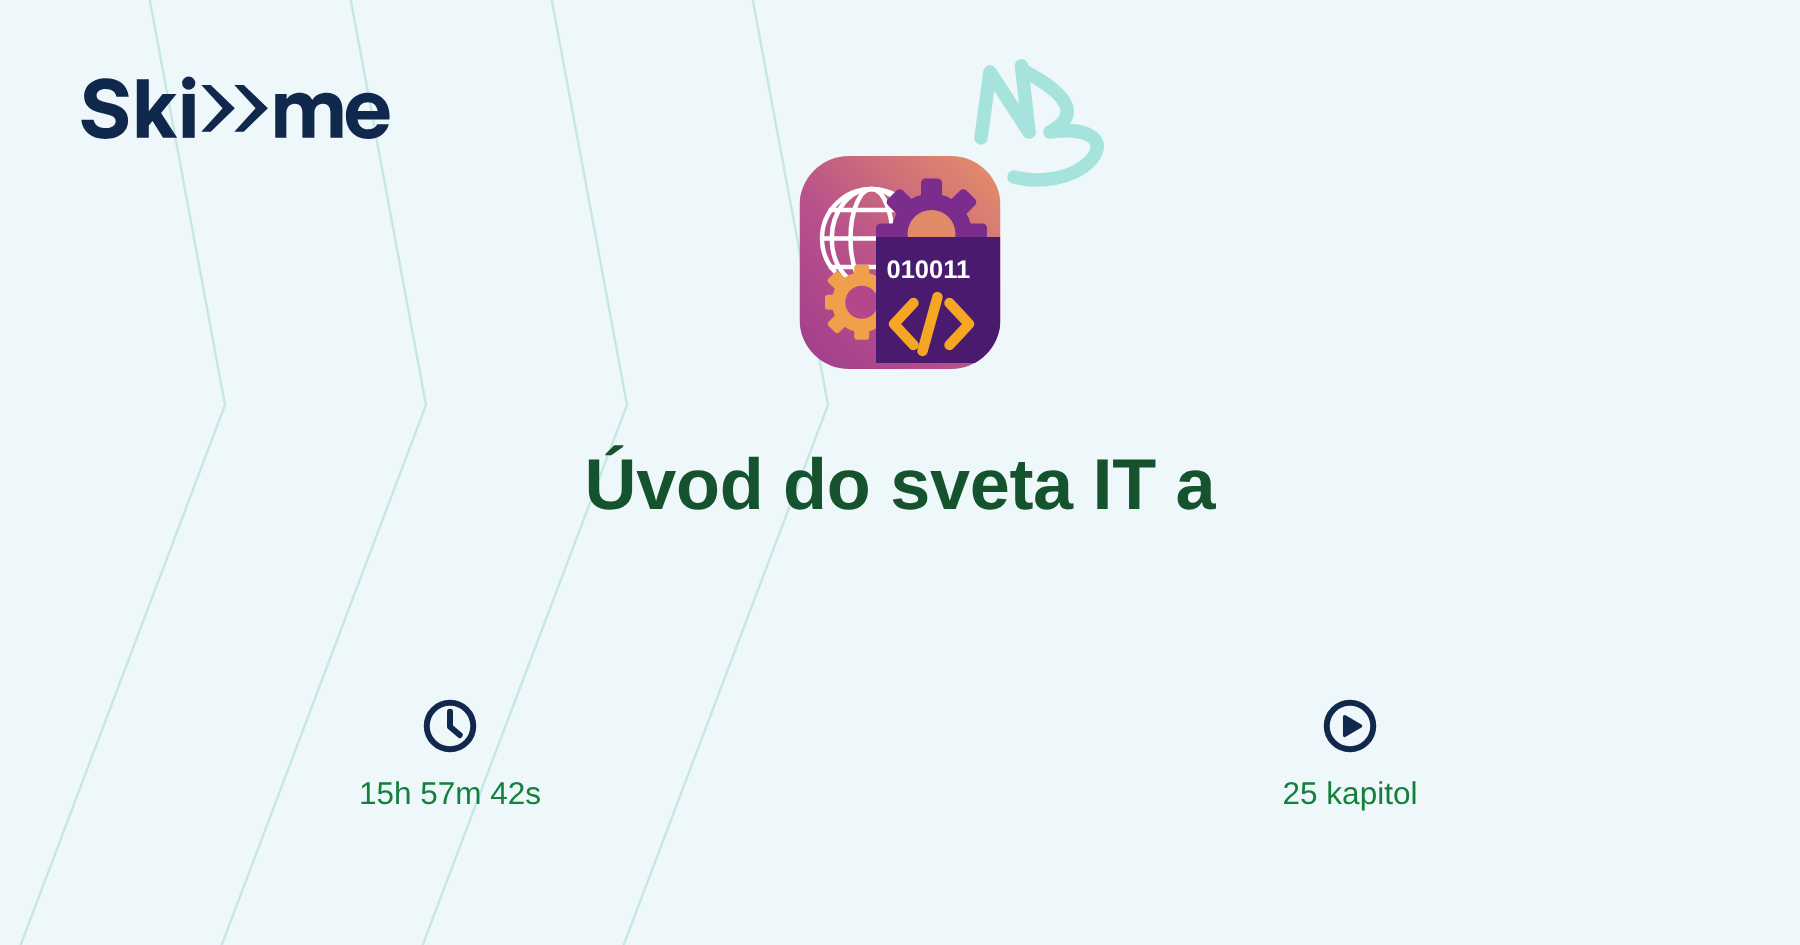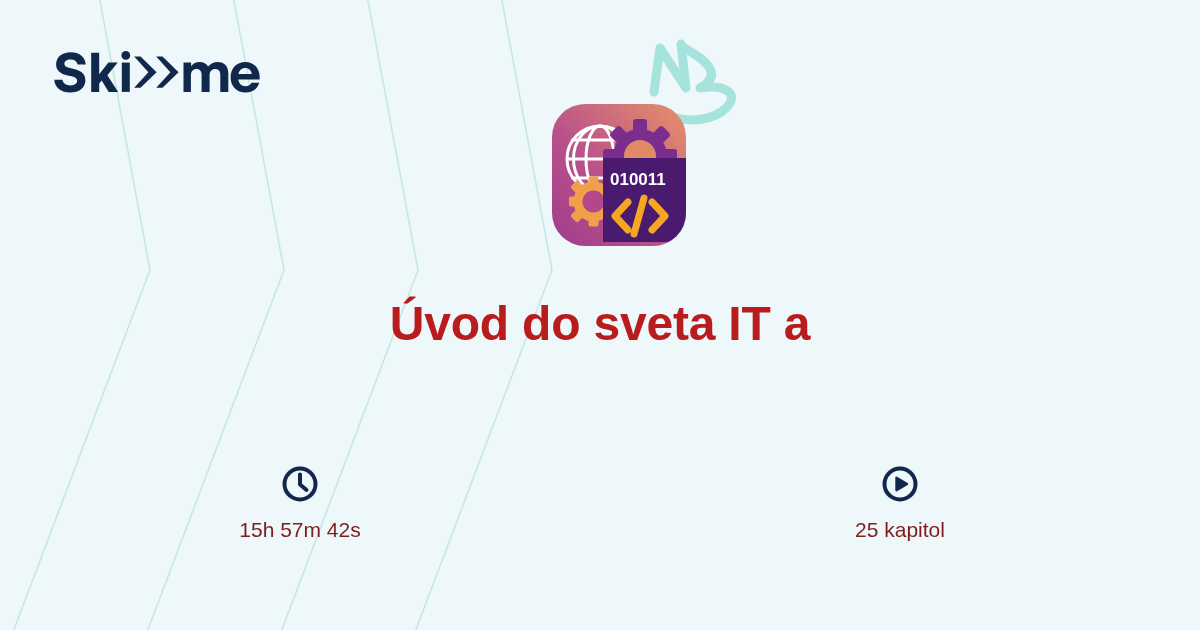--- a/index.html
+++ b/index.html
@@ -41,42 +41,41 @@
   }
   #logo svg { display: block; }
 
   
   #course-icon-wrap {
     position: absolute;
     left: 533px;
     top: 104px;
     width: 134px;
     height: 142px;
-    margin-left: 19px;
   }
   #course-icon-wrap svg { display: block; }
 
   
   #sparkle {
     position: absolute;
     left: 640px;
     top: 34px;
     width: 118px;
     height: 92px;
     pointer-events: none;
   }
 
   
   #title {
     position: absolute;
     left: 150px;
     top: 296px;
     width: 900px;
     text-align: center;
-    color: #b91c1c;
+    color: #14532d;
     font-size: 48px;
     font-weight: bold;
     line-height: 1.18;
     letter-spacing: -0.2px;
   }
 
   
   #stats {
     position: absolute;
     left: 150px;
@@ -94,21 +93,21 @@
   }
   .stat-icon {
     height: 44px;
     display: flex;
     align-items: center;
     justify-content: center;
   }
   .stat-icon svg { display: block; }
   .stat-label {
     margin-top: 12px;
-    color: #7f1d1d;
+    color: #15803d;
     font-size: 21px;
     font-weight: normal;
     white-space: nowrap;
   }
 </style>
 </head>
 <body>
 
 <div id="card">
 

